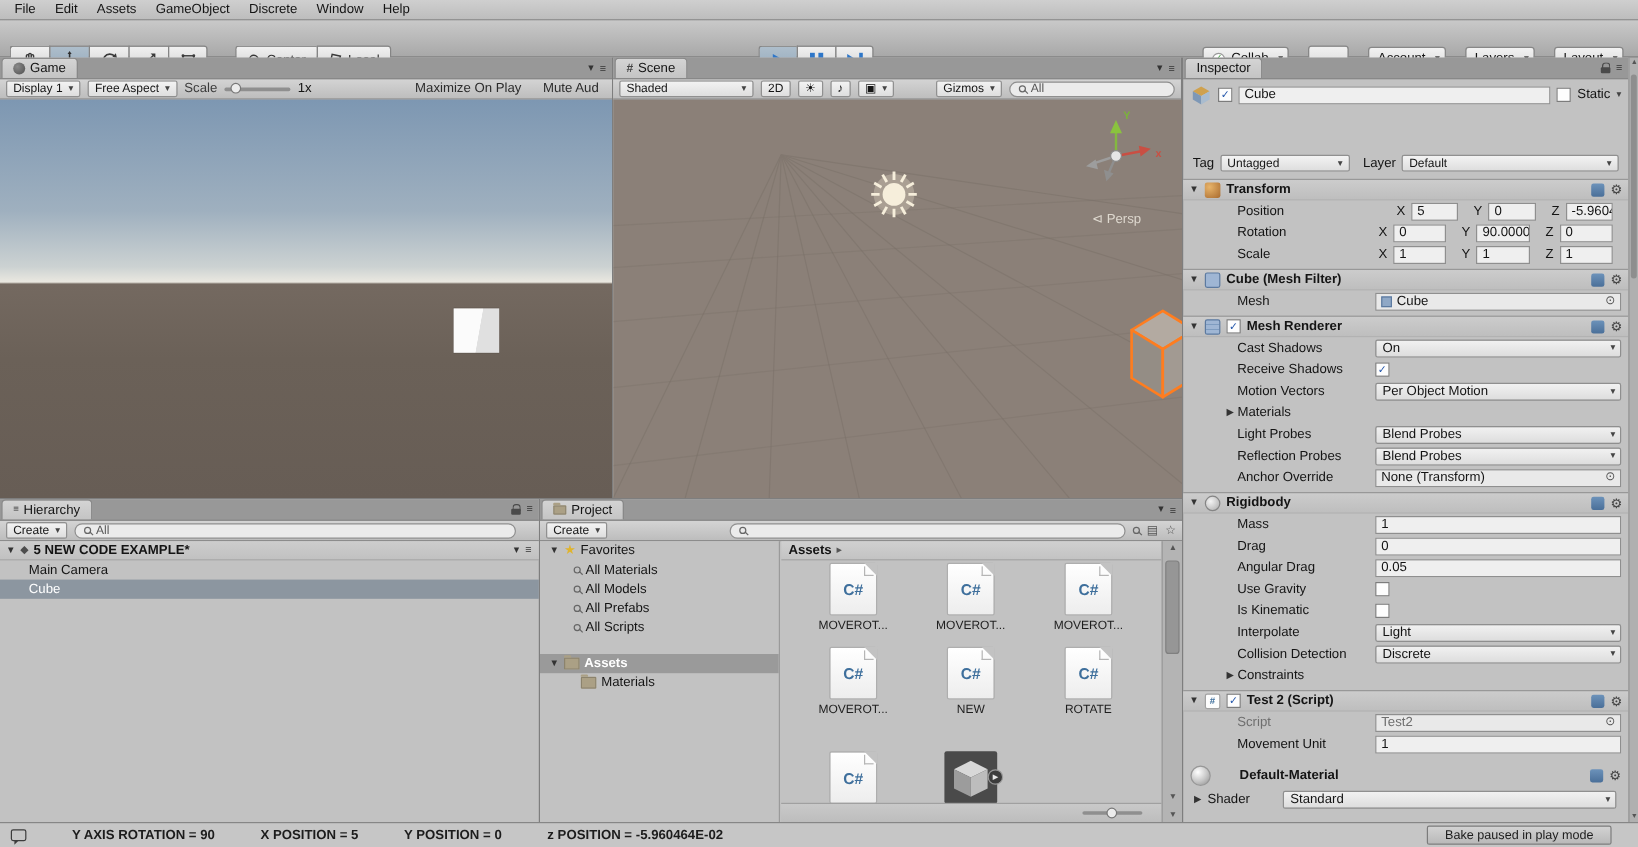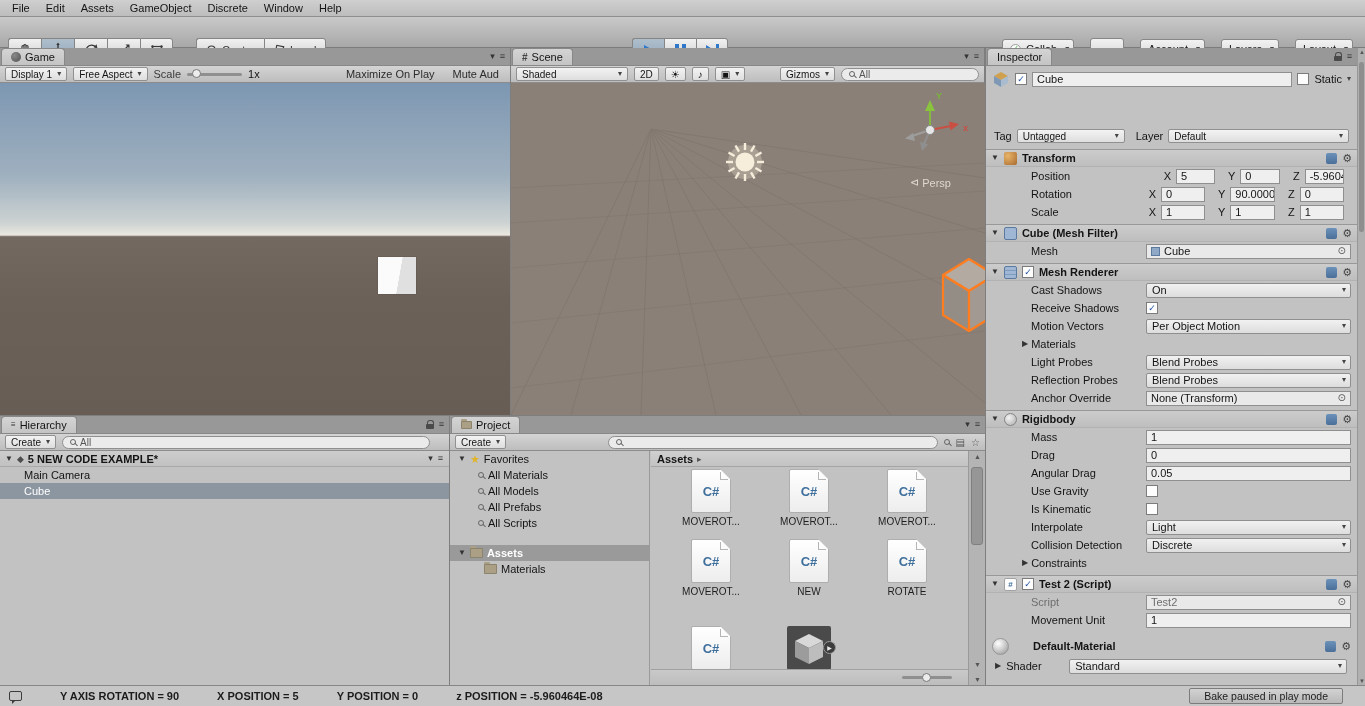--- a/index.html
+++ b/index.html
@@ -850,17 +850,17 @@
     <span class="sa" style="bottom:18px;">▼</span>
     <span class="sa" style="bottom:3px;">▼</span>
   </div>
 </div>
 
 <div id="statusbar">
   <span class="bubble"></span>
   <span>Y AXIS ROTATION = 90</span>
   <span>X POSITION = 5</span>
   <span>Y POSITION = 0</span>
-  <span>z POSITION = -5.960464E-08</span>
+  <span>z POSITION = -5.960464E-02</span>
   <div id="bake-btn">
       <span>Bake paused in play mode</span>
     </div>
 </div>
 
 </body></html>

